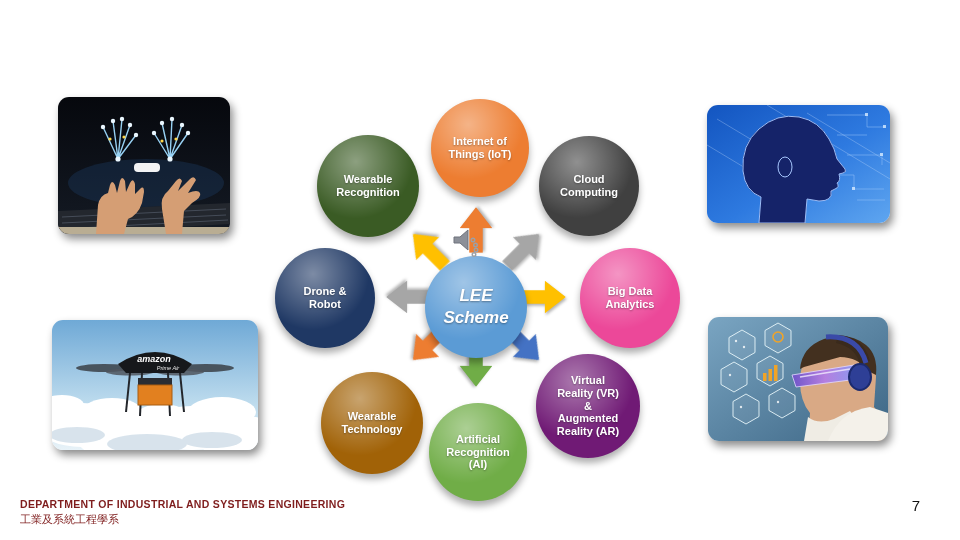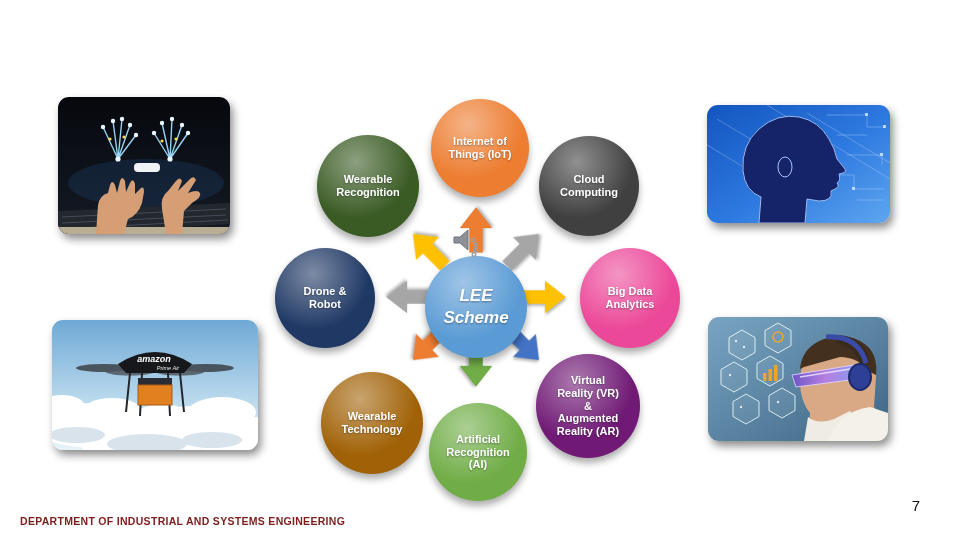--- a/index.html
+++ b/index.html
@@ -297,16 +297,17 @@
         <circle cx="21" cy="12" r="1.8"></circle>
           <circle cx="23.5" cy="17" r="1.8"></circle>
         <circle cx="24" cy="22" r="1.8"></circle>
           <circle cx="22" cy="26.5" r="1.8"></circle>
       </g>
     </svg>
   </div>
 
   <footer class="footer">
     <div class="l1">DEPARTMENT OF INDUSTRIAL AND SYSTEMS ENGINEERING</div>
+    <div class="l2">工業及系統工程學系</div>
   </footer>
   <div class="pagenum">7</div>
 
 </div>
 
 </body></html>

